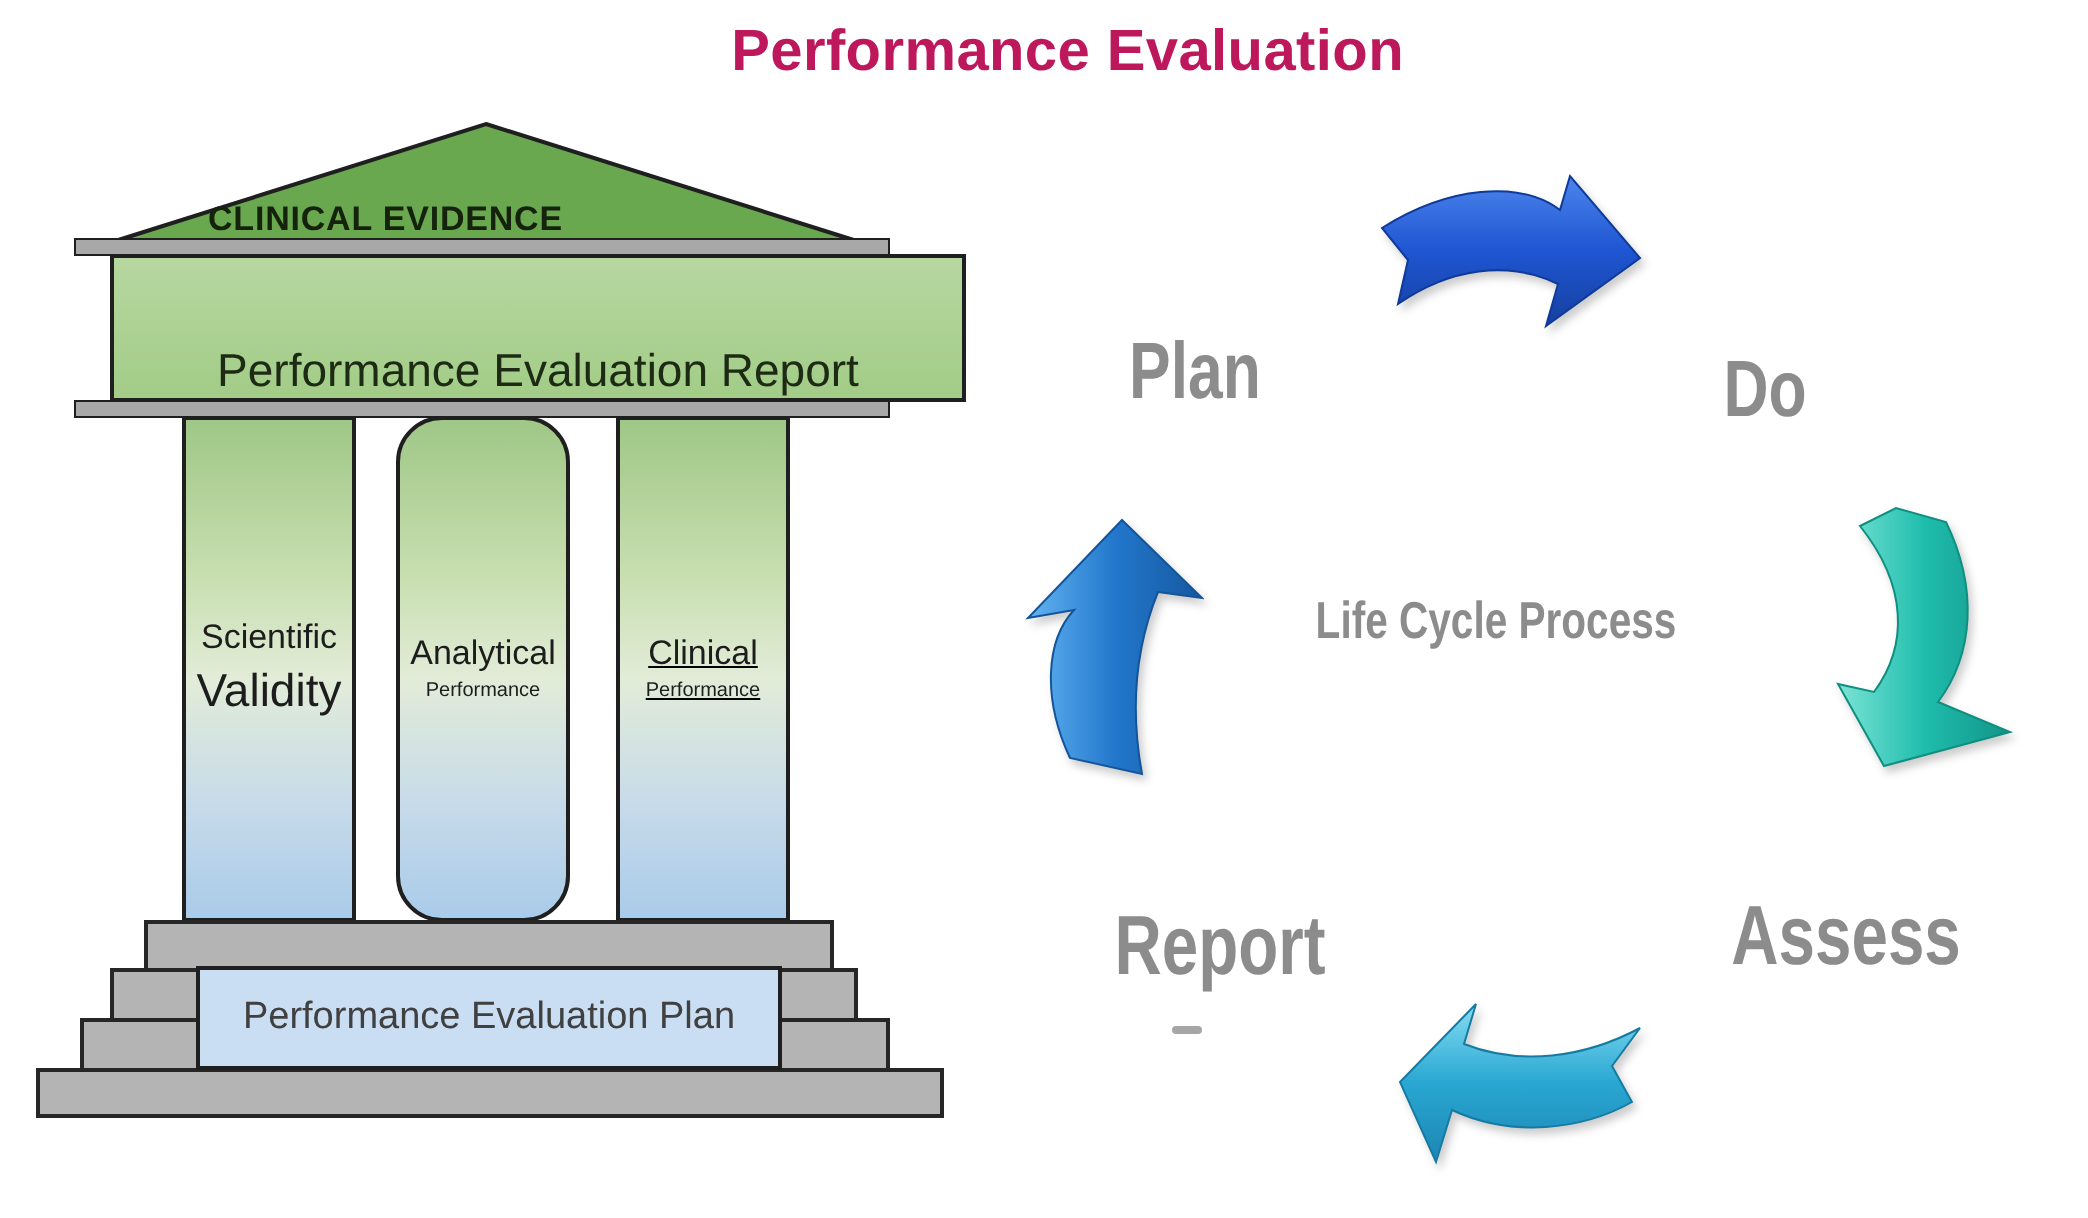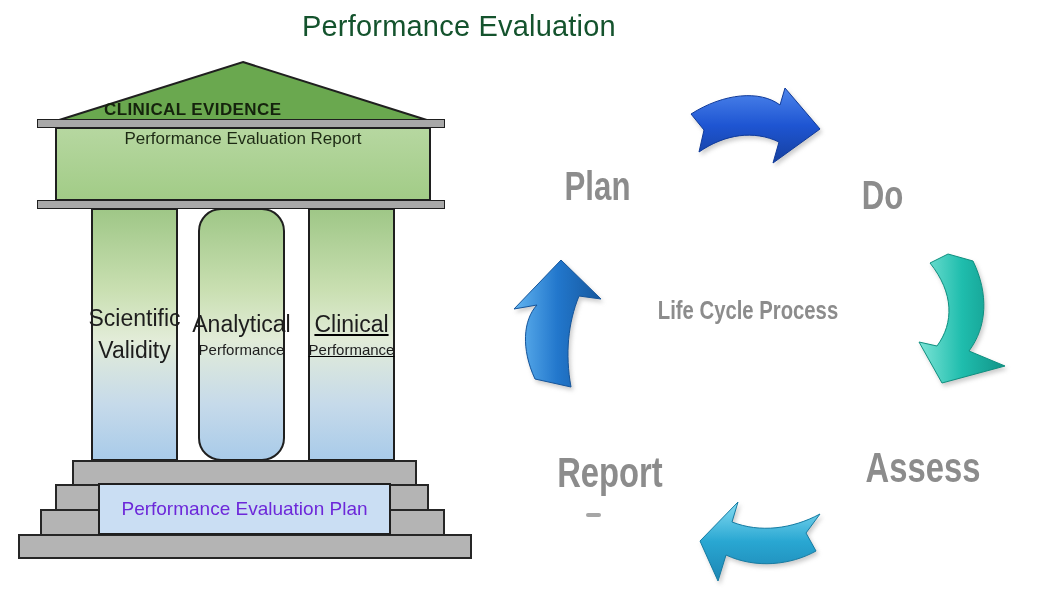--- a/index.html
+++ b/index.html
@@ -1,62 +1,62 @@
 <!DOCTYPE html>
 <html><head>
 <meta charset="utf-8">
 <style>
   * { margin:0; padding:0; box-sizing:border-box; }
   body { background:#ffffff; font-family:"Liberation Sans", sans-serif; }
   .stage { position:relative; width:1044px; height:609px; background:#ffffff; overflow:hidden; }
 
   .page-title {
     position:absolute; left:302px; top:10px; width:400px;
-    text-align:left; font-size:29px; font-weight:400; color:#14532d;
+    text-align:right; font-size:29px; font-weight:700; color:#be185d;
     letter-spacing:0.2px;
   }
 
   
   .abs { position:absolute; }
   .pediment-svg { left:54px; top:60px; }
   .pediment-label {
     position:absolute; left:104px; top:100px; width:275px; text-align:left;
     font-size:17px; font-weight:700; color:#15230d; letter-spacing:0.4px;
   }
   .beam { position:absolute; background:#a8a8a8; border:1px solid #1f1f1f; height:9px; left:37px; width:408px; }
   .beam-1 { top:119px; }
   .beam-2 { top:200px; }
   .entablature {
-    position:absolute; left:55px; top:127px; width:376px; height:74px;
+    position:absolute; left:55px; top:127px; width:428px; height:74px;
     background:linear-gradient(180deg,#b6d7a0,#a2cc87);
-    border:2px solid #1f1f1f; display:flex; align-items:flex-start; justify-content:center;
-    font-size:17px; color:#1d2a14;
+    border:2px solid #1f1f1f; display:flex; align-items:flex-end; justify-content:center;
+    font-size:23px; color:#1d2a14;
   }
   .pillar {
     position:absolute; top:208px; height:253px; width:87px;
     background:linear-gradient(180deg,#9fc787 0%,#c9dfb1 32%,#e2ecd8 52%,#c6daea 78%,#a9cbe9 100%);
     border:2px solid #1f1f1f;
     display:flex; align-items:center; justify-content:center; text-align:center;
   }
   .pillar-1 { left:91px; }
   .pillar-2 { left:198px;border-radius:23px; }
   .pillar-3 { left:308px;text-decoration:underline; }
-  .pillar .l1 { font-size:23px; color:#1d1d1d; line-height:1.35; display:block; }
-  .pillar .l2 { font-size:15px; color:#1d1d1d; line-height:1.35; display:block; }
+  .pillar .l1 { font-size:17px; color:#1d1d1d; line-height:1.35; display:block; }
+  .pillar .l2 { font-size:10px; color:#1d1d1d; line-height:1.35; display:block; }
   .pillar-1 .l2 { font-size:23px; }
   .step { position:absolute; background:#b4b4b4; border:2px solid #262626; }
   .step-a { left:72px; top:460px; width:345px; height:26px; }
   .step-b { left:55px; top:484px; width:374px; height:27px; }
   .step-c { left:40px; top:509px; width:405px; height:27px; }
   .step-d { left:18px; top:534px; width:454px; height:25px; }
   .plan-box {
     position:absolute; left:98px; top:483px; width:293px; height:52px;
     background:#cadef3; border:2px solid #1f1f1f;
     display:flex; align-items:center; justify-content:center;
-    font-size:19px; color:#6d28d9;
+    font-size:19px; color:#404040;
   }
 
   
   .cyc-label {
     position:absolute; color:#8c8c8c; font-weight:700; line-height:1;
     text-align:center; transform:scaleX(0.78); transform-origin:center;
     white-space:nowrap;
   }
   .lbl-plan   { left:525px; top:166px; width:145px; font-size:40px; }
   .lbl-do     { left:810px; top:175px; width:145px; font-size:40px; }

